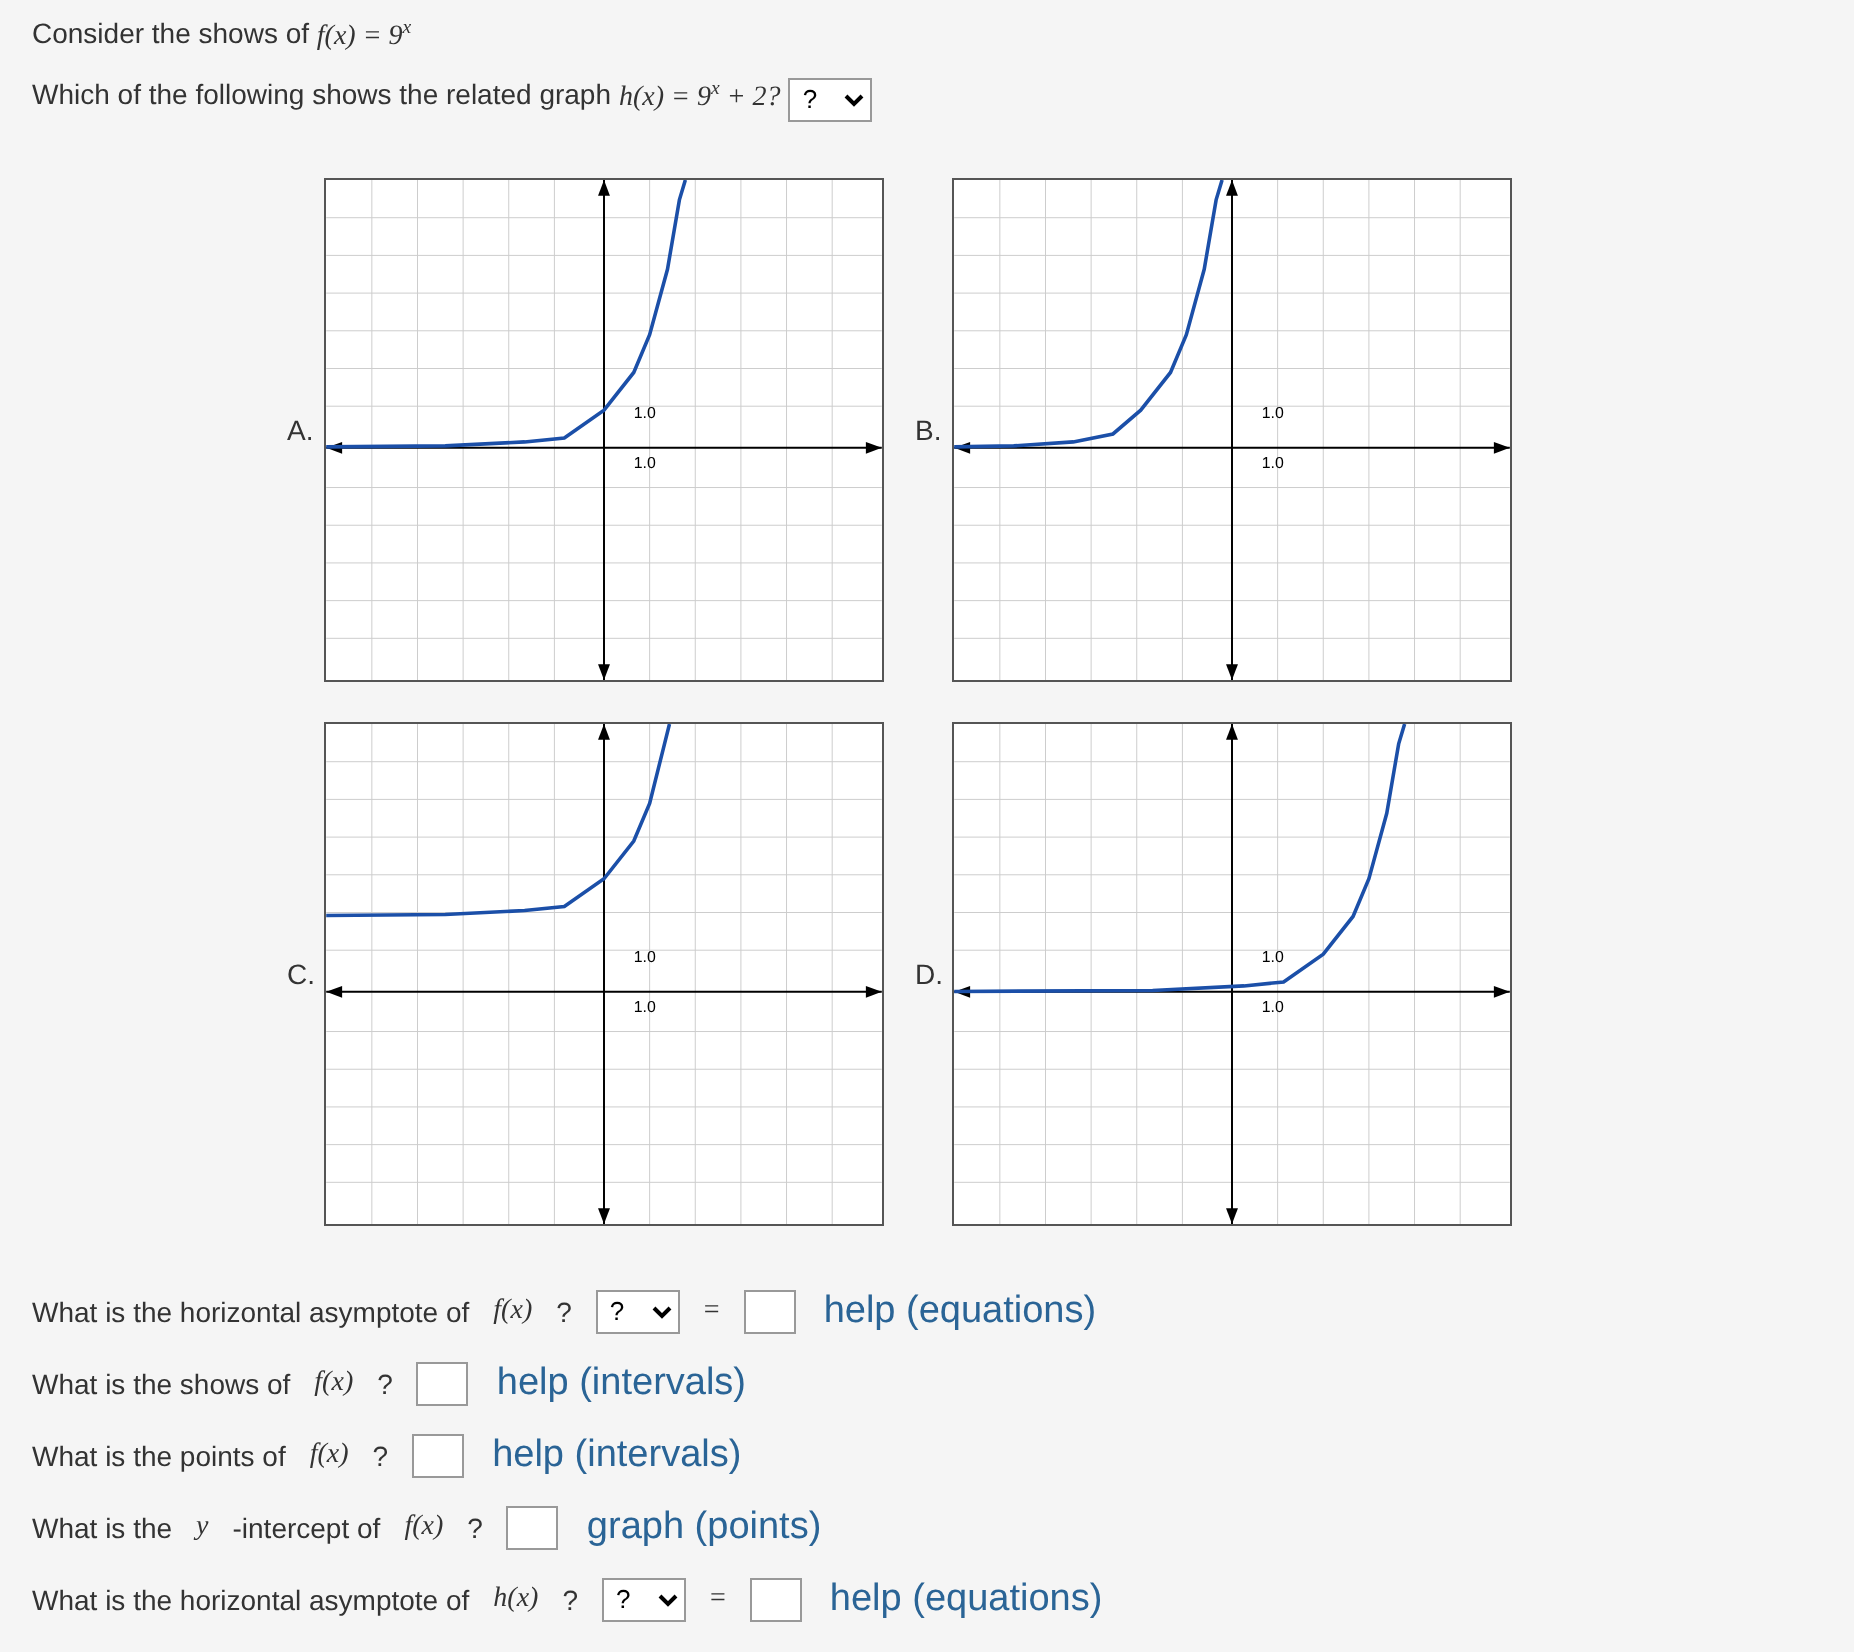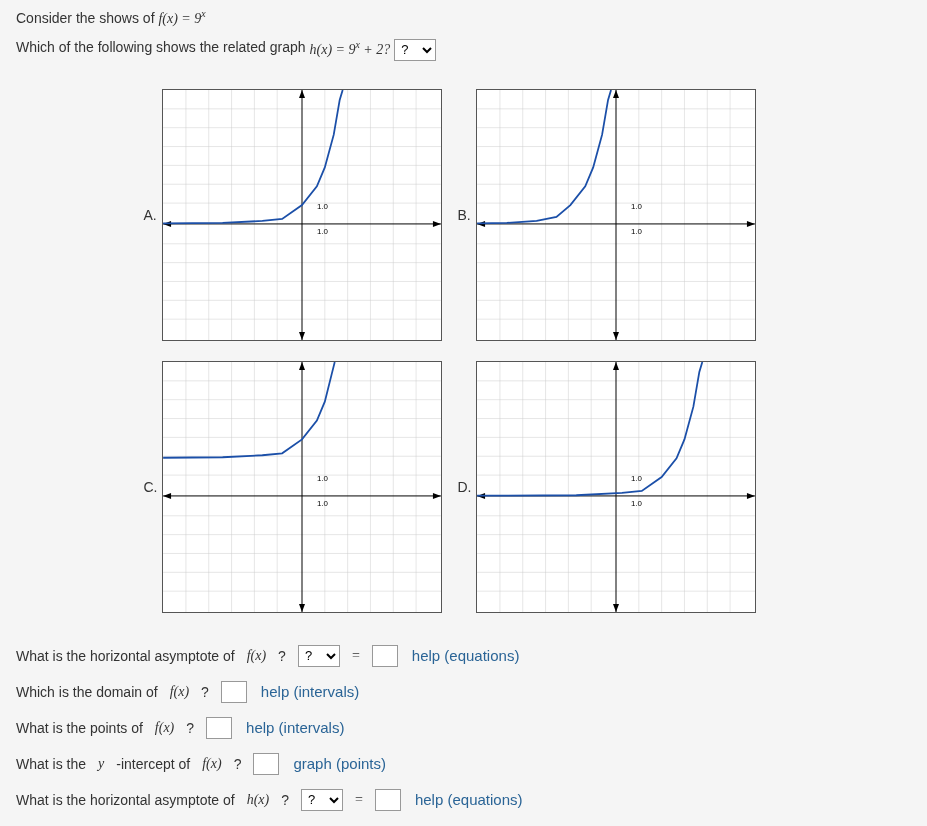--- a/index.html
+++ b/index.html
@@ -16,21 +16,21 @@
 .math { font-family: 'Times New Roman', serif; font-style: italic; }
 .sup { font-size: 0.7em; vertical-align: super; }
 select.qsel {
   border: 1px solid #999; background: #fff; font-size: 13px;
   padding: 1px 2px; height: 22px; min-width: 42px;
 }
 input.txt {
   border: 1px solid #999; background: #fff; font-size: 13px;
   padding: 2px 3px; height: 22px; width: 26px;
 }
-.help-link { color: #2a6496; text-decoration: none; font-size: 15px; margin-left: 2px; }
+.help-link { color: #2a6496; text-decoration: none; font-size: 19px; margin-left: 2px; }
 .graphs {
   display: grid;
   grid-template-columns: 290px 290px;
   grid-template-rows: 260px 260px;
   gap: 12px 24px;
   justify-content: center;
   margin: 8px auto 28px auto;
 }
 .panel { position: relative; display: flex; align-items: center; }
 .panel-label { position: absolute; left: -18px; top: 50%; transform: translateY(-50%); font-size: 14px; }
@@ -230,21 +230,21 @@
   <span>What is the horizontal asymptote of </span>
   <span class="math">f(x)</span>
     <span>?</span>
   <select class="qsel"><option>?</option></select>
   <span class="eq">=</span>
   <input class="txt" type="text" style="">
   <a href="#" class="help-link">help (equations)</a>
 </div>
 
 <div class="q-row">
-  <span>Which is the domain of </span>
+  <span>What is the shows of </span>
   <span class="math">f(x)</span>
     <span>?</span>
   <input class="txt" type="text" style="">
   <a href="#" class="help-link">help (intervals)</a>
 </div>
 
 <div class="q-row">
   <span>What is the points of </span>
   <span class="math">f(x)</span>
     <span>?</span>

